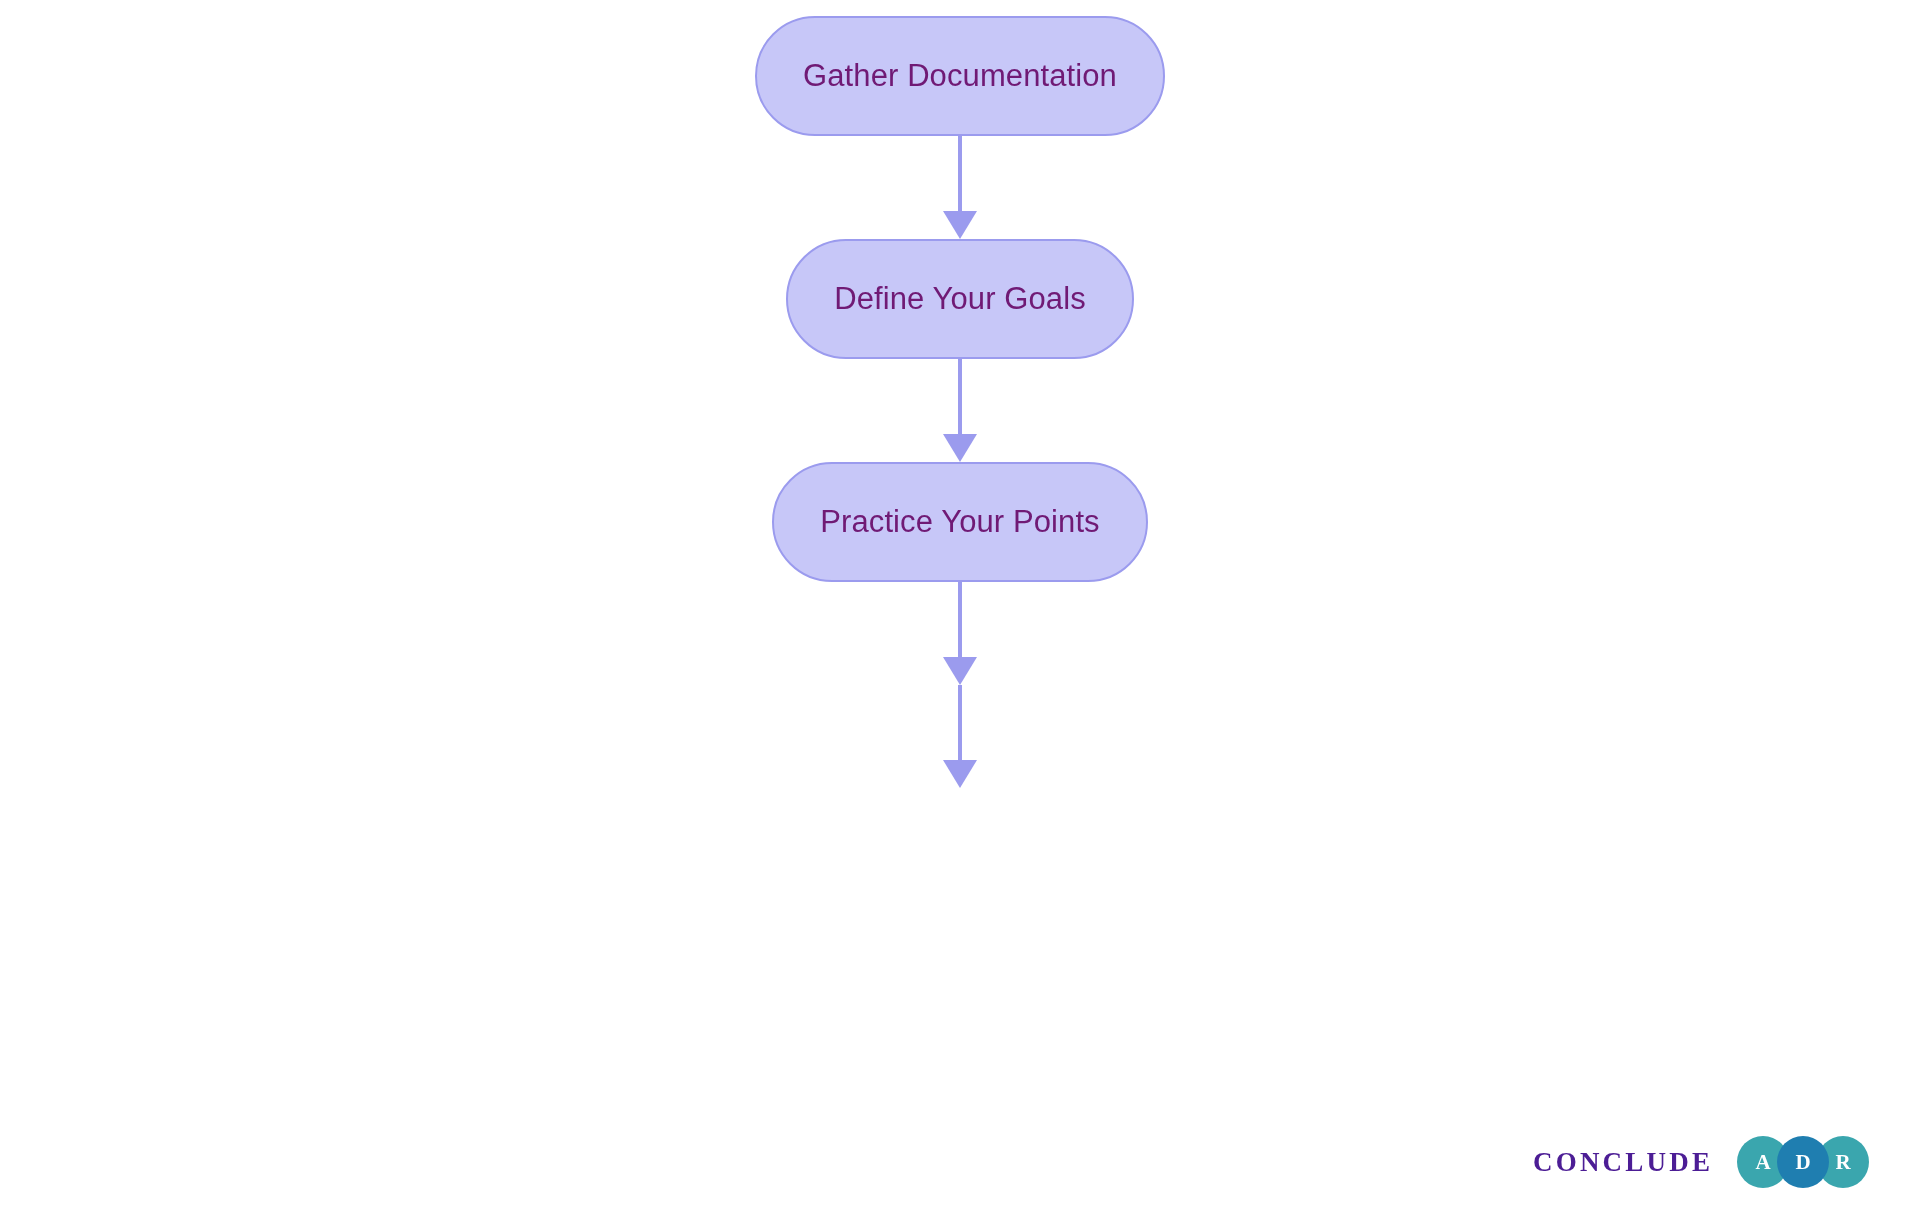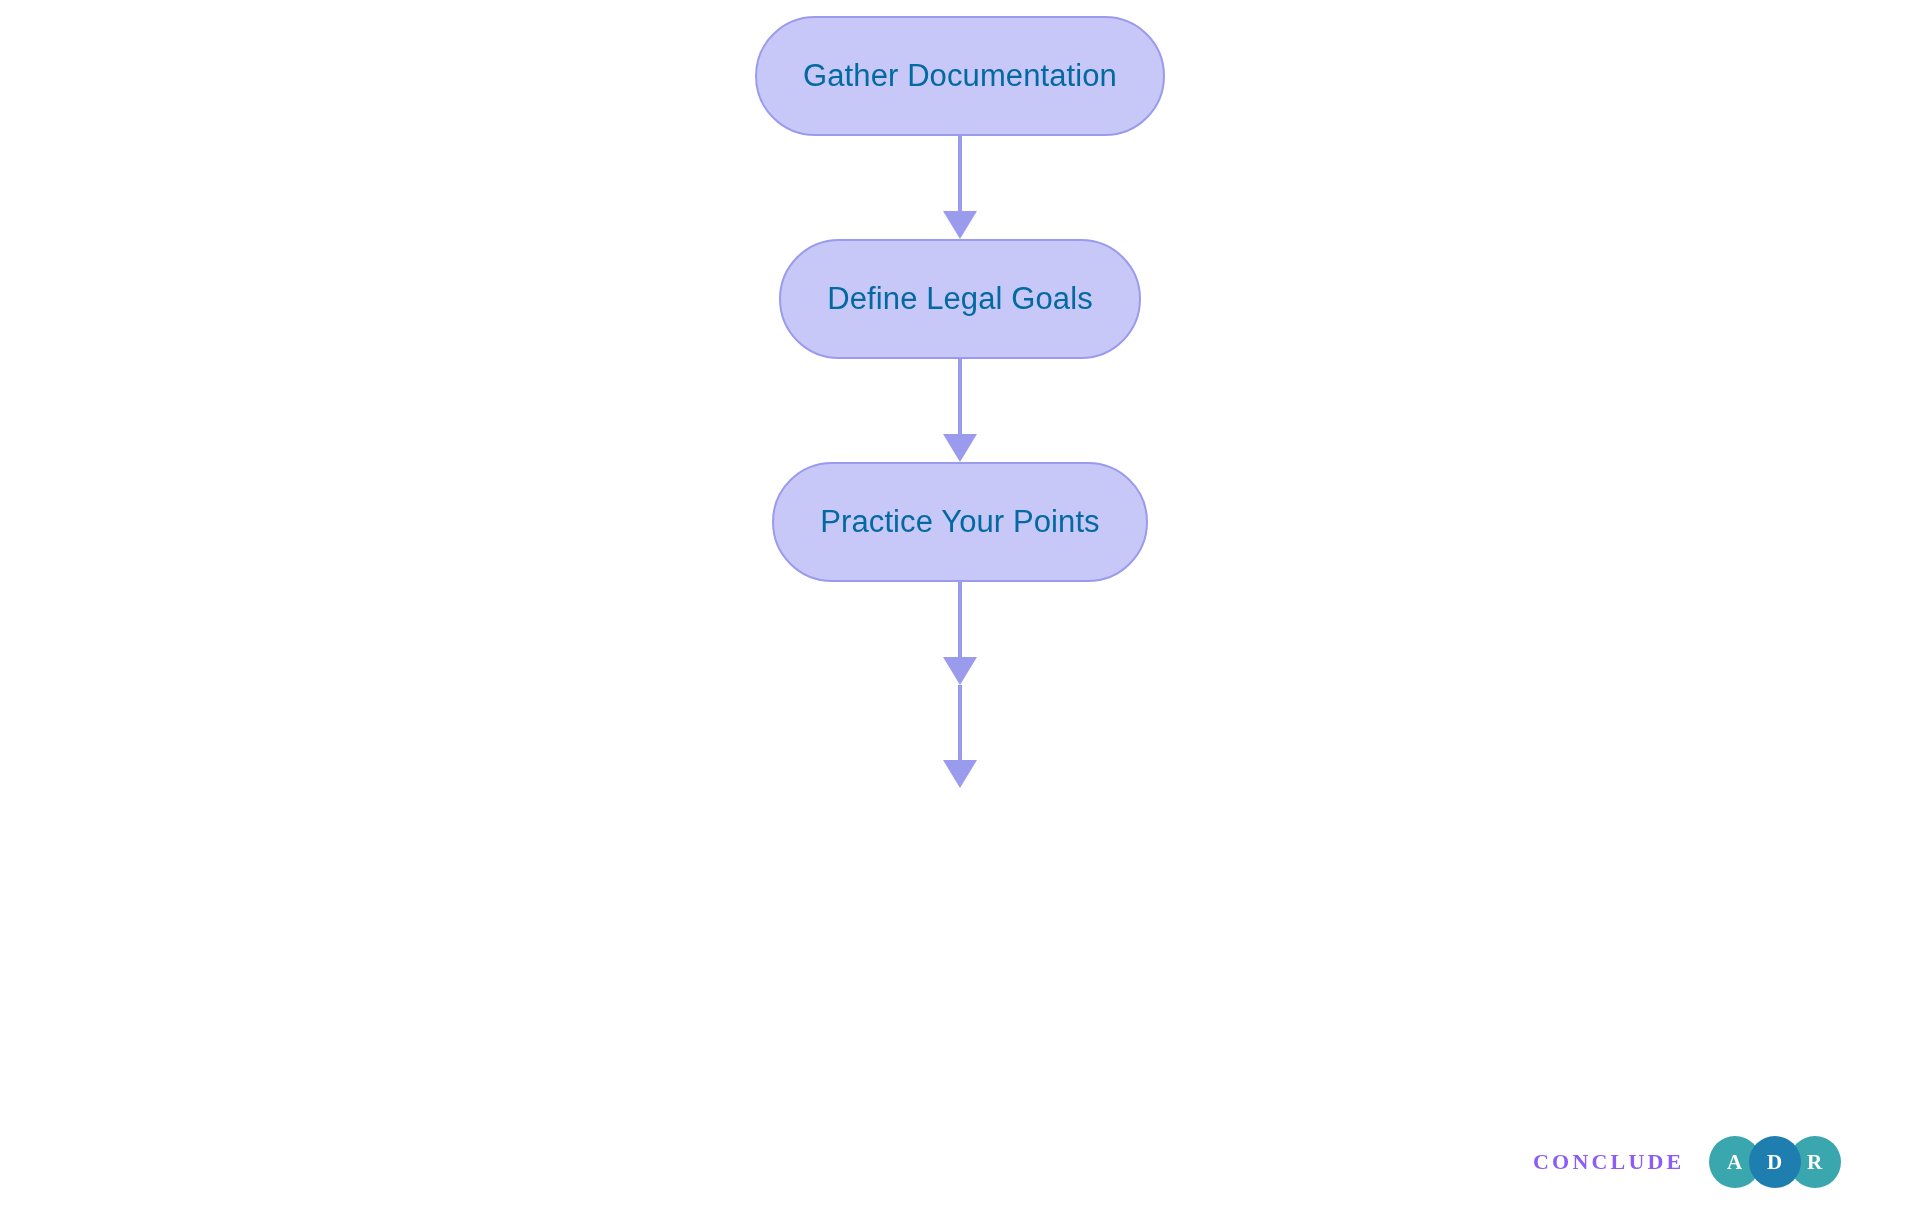--- a/index.html
+++ b/index.html
@@ -32,21 +32,21 @@
     display: flex;
     flex-direction: column;
     align-items: center;
   }
 
   .flow-node {
     box-sizing: border-box;
     background: #c7c7f8;
     border: 2px solid #9b9bee;
     border-radius: 9999px;
-    color: #0369a1;
+    color: #701a75;
     font-family: "Liberation Sans", sans-serif;
     font-size: 31px;
     font-weight: 400;
     letter-spacing: 0.1px;
     display: flex;
     align-items: center;
     justify-content: center;
     text-align: center;
     height: 120px;
     white-space: nowrap;
@@ -84,23 +84,23 @@
 
   
   .brand-logo {
     position: absolute;
     display: flex;
     align-items: center;
   }
   .brand-wordmark {
     font-family: "Liberation Serif", serif;
     font-weight: 700;
-    font-size: 22px;
+    font-size: 27px;
     letter-spacing: 3.2px;
-    color: #8b5cf6;
+    color: #4c1d95;
     white-space: nowrap;
   }
   .brand-circles {
     display: flex;
     align-items: center;
     margin-left: 24px;
   }
   .brand-circle {
     width: 52px;
     height: 52px;
@@ -127,21 +127,21 @@
     <div class="flow-node">
       <span>Gather Documentation</span>
     </div>
 
     <div class="flow-connector">
       <span class="stem"></span>
       <span class="arrowhead"></span>
     </div>
 
     <div class="flow-node">
-      <span>Define Legal Goals</span>
+      <span>Define Your Goals</span>
     </div>
 
     <div class="flow-connector">
       <span class="stem"></span>
       <span class="arrowhead"></span>
     </div>
 
     <div class="flow-node">
       <span>Practice Your Points</span>
     </div>

